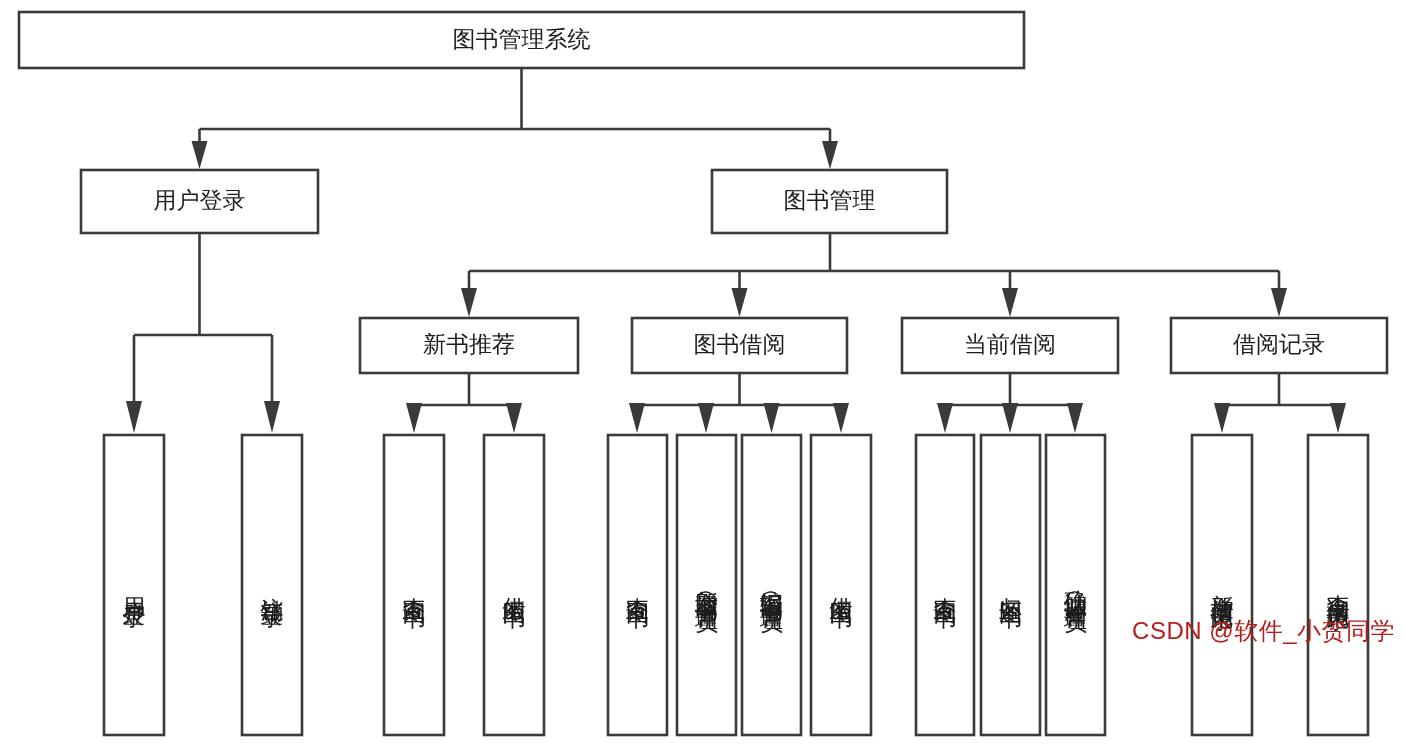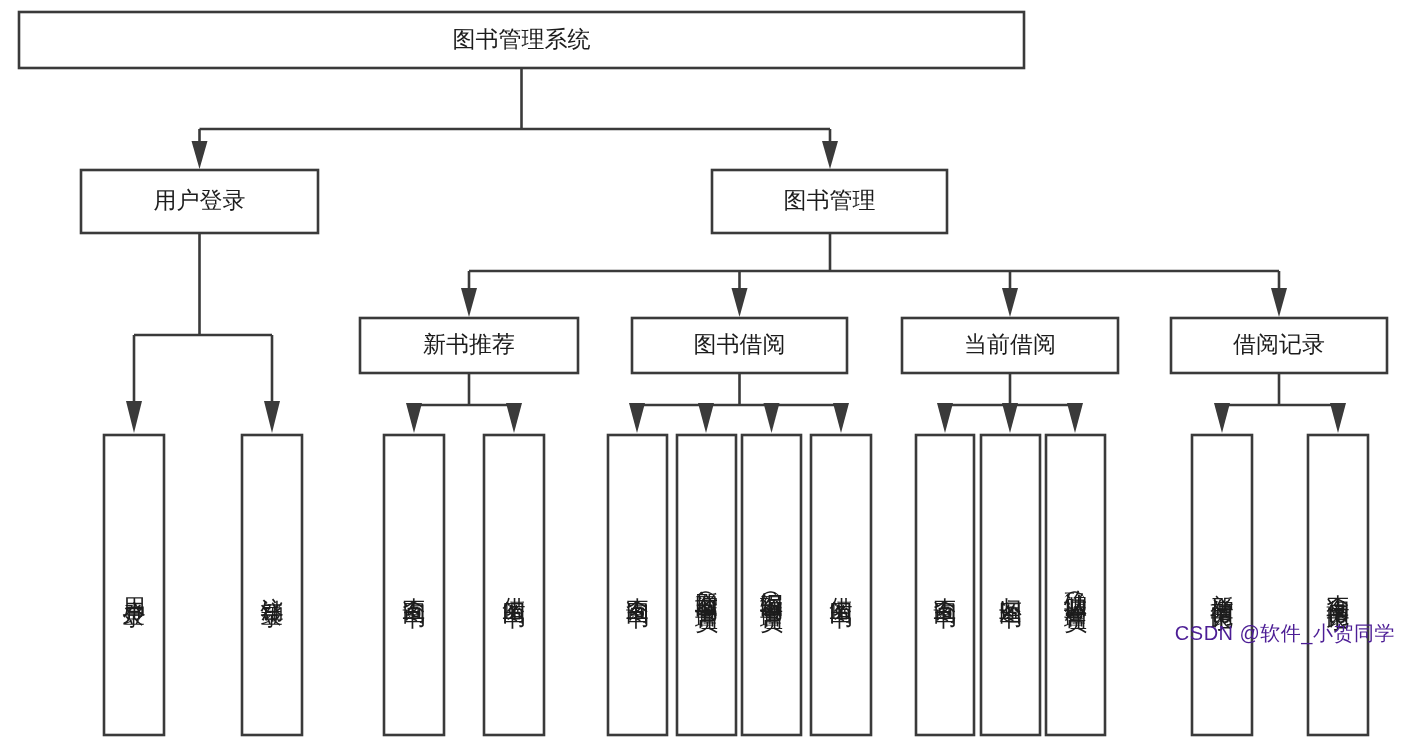--- a/index.html
+++ b/index.html
@@ -62,22 +62,22 @@
     display: flex;
     align-items: center;
     justify-content: center;
     pointer-events: none;
   }
   .watermark {
     position: absolute;
     right: 10px;
     bottom: 6px;
     font-family: "Liberation Sans", "DejaVu Sans", sans-serif;
-    font-size: 20px;
-    color: #4c1d95;
+    font-size: 24px;
+    color: #b91c1c;
     letter-spacing: 0.5px;
     white-space: nowrap;
   }
 </style>
 </head>
 <body>
 
 <div id="diagram-root">
 
   <svg class="diagram-canvas" viewBox="0 0 1405 747" xmlns="http://www.w3.org/2000/svg">

